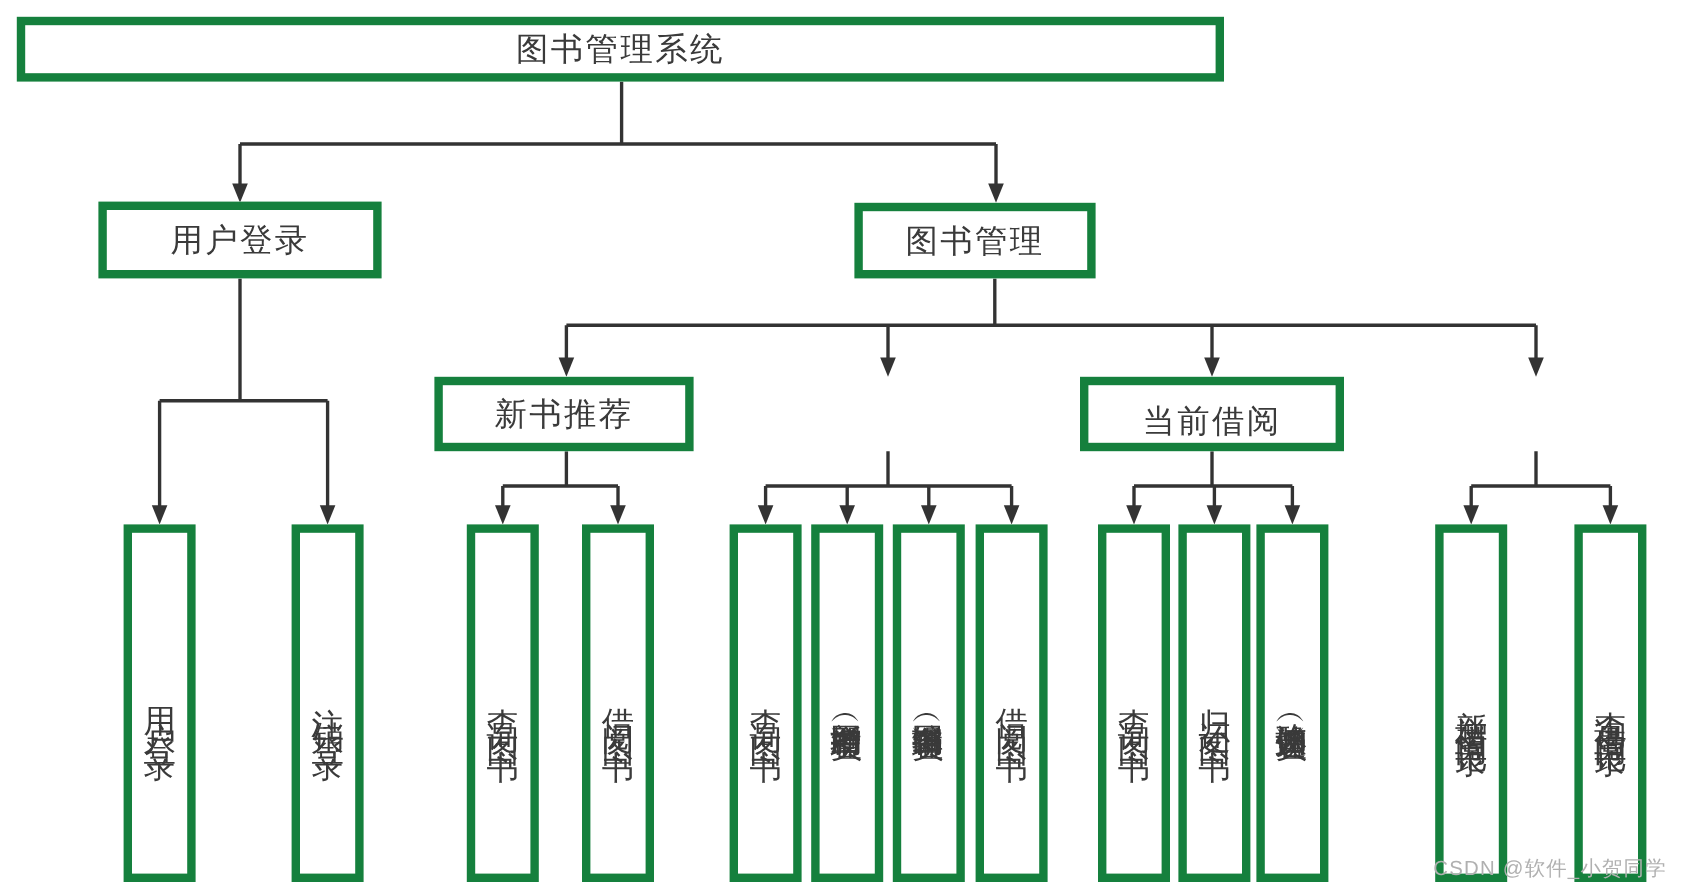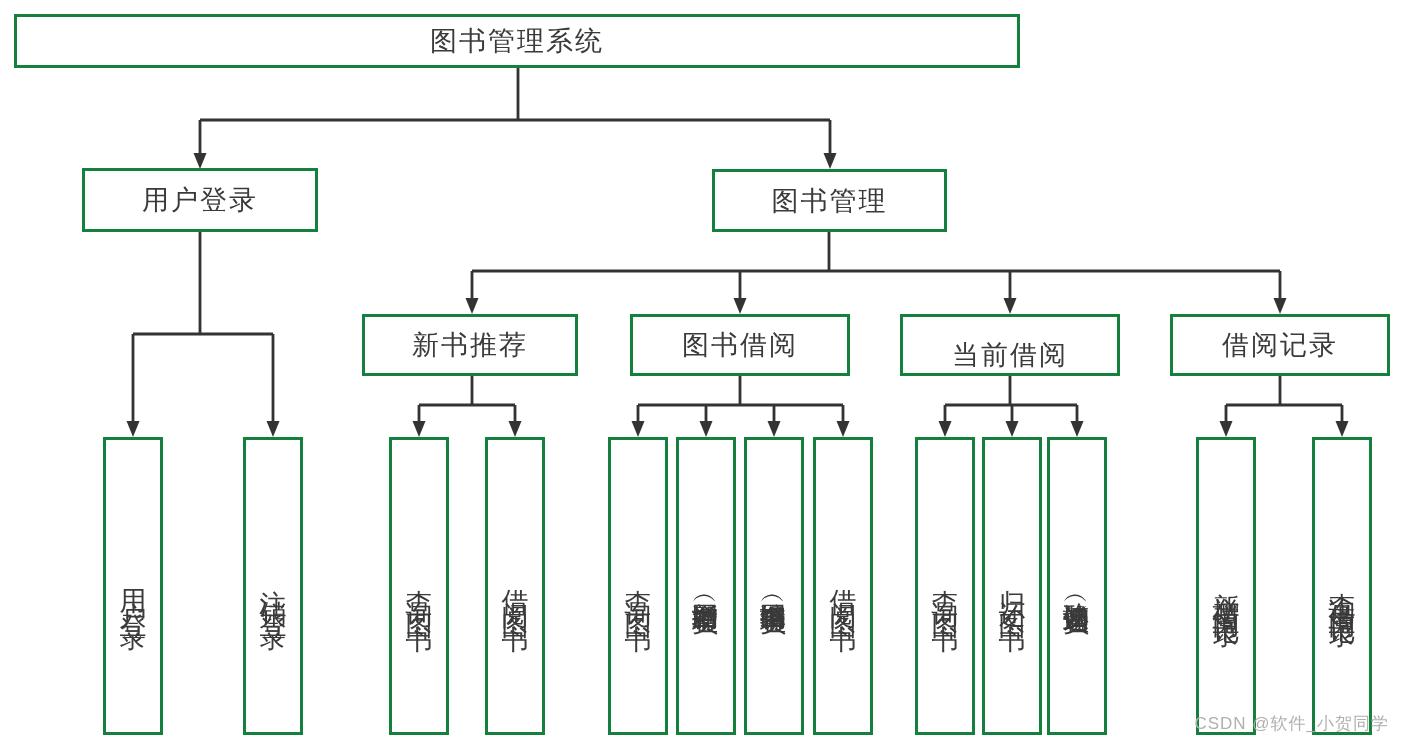--- a/index.html
+++ b/index.html
@@ -7,21 +7,21 @@
     position:relative;
     width:1405px;height:747px;
     background:#ffffff;
     font-family:"Liberation Sans","DejaVu Sans",sans-serif;
     overflow:hidden;
   }
   .wires{position:absolute;left:0;top:0;width:1405px;height:747px;pointer-events:none;}
   .node{
     position:absolute;
     box-sizing:border-box;
-    border:3px solid #15803d;
+    border:7px solid #15803d;
     background:#ffffff;
     display:flex;align-items:center;justify-content:center;
     color:#3a3a3a;
     font-size:27px;
     letter-spacing:2px;
     z-index:2;
   }
   .leaf span{
     writing-mode:vertical-rl;
     text-orientation:mixed;
@@ -86,35 +86,29 @@
     </g>
   </svg>
 
   <div class="node" style="left:14px;top:14px;width:1006px;height:54px;">
     <span>图书管理系统</span>
   </div>
 
   <div class="node" style="left:82px;top:168px;width:236px;height:64px;">
     <span>用户登录</span>
   </div>
-  <div class="node" style="left:712px;top:169px;width:235px;height:63px;">
+  <div class="node" style="left:712px;top:169px;width:201px;height:63px;">
     <span>图书管理</span>
   </div>
 
   <div class="node" style="left:362px;top:314px;width:216px;height:62px;">
     <span>新书推荐</span>
   </div>
-  <div class="node" style="left:630px;top:314px;width:220px;height:62px;">
-    <span>图书借阅</span>
-  </div>
   <div class="node" style="left:900px;top:314px;width:220px;height:62px;align-items:flex-end;">
     <span>当前借阅</span>
-  </div>
-  <div class="node" style="left:1170px;top:314px;width:220px;height:62px;">
-    <span>借阅记录</span>
   </div>
 
   <div class="node leaf" style="left:103px;top:437px;width:60px;height:298px;">
     <span>用户登录</span>
   </div>
   <div class="node leaf" style="left:243px;top:437px;width:60px;height:298px;">
     <span>注销登录</span>
   </div>
 
   <div class="node leaf" style="left:389px;top:437px;width:60px;height:298px;">

